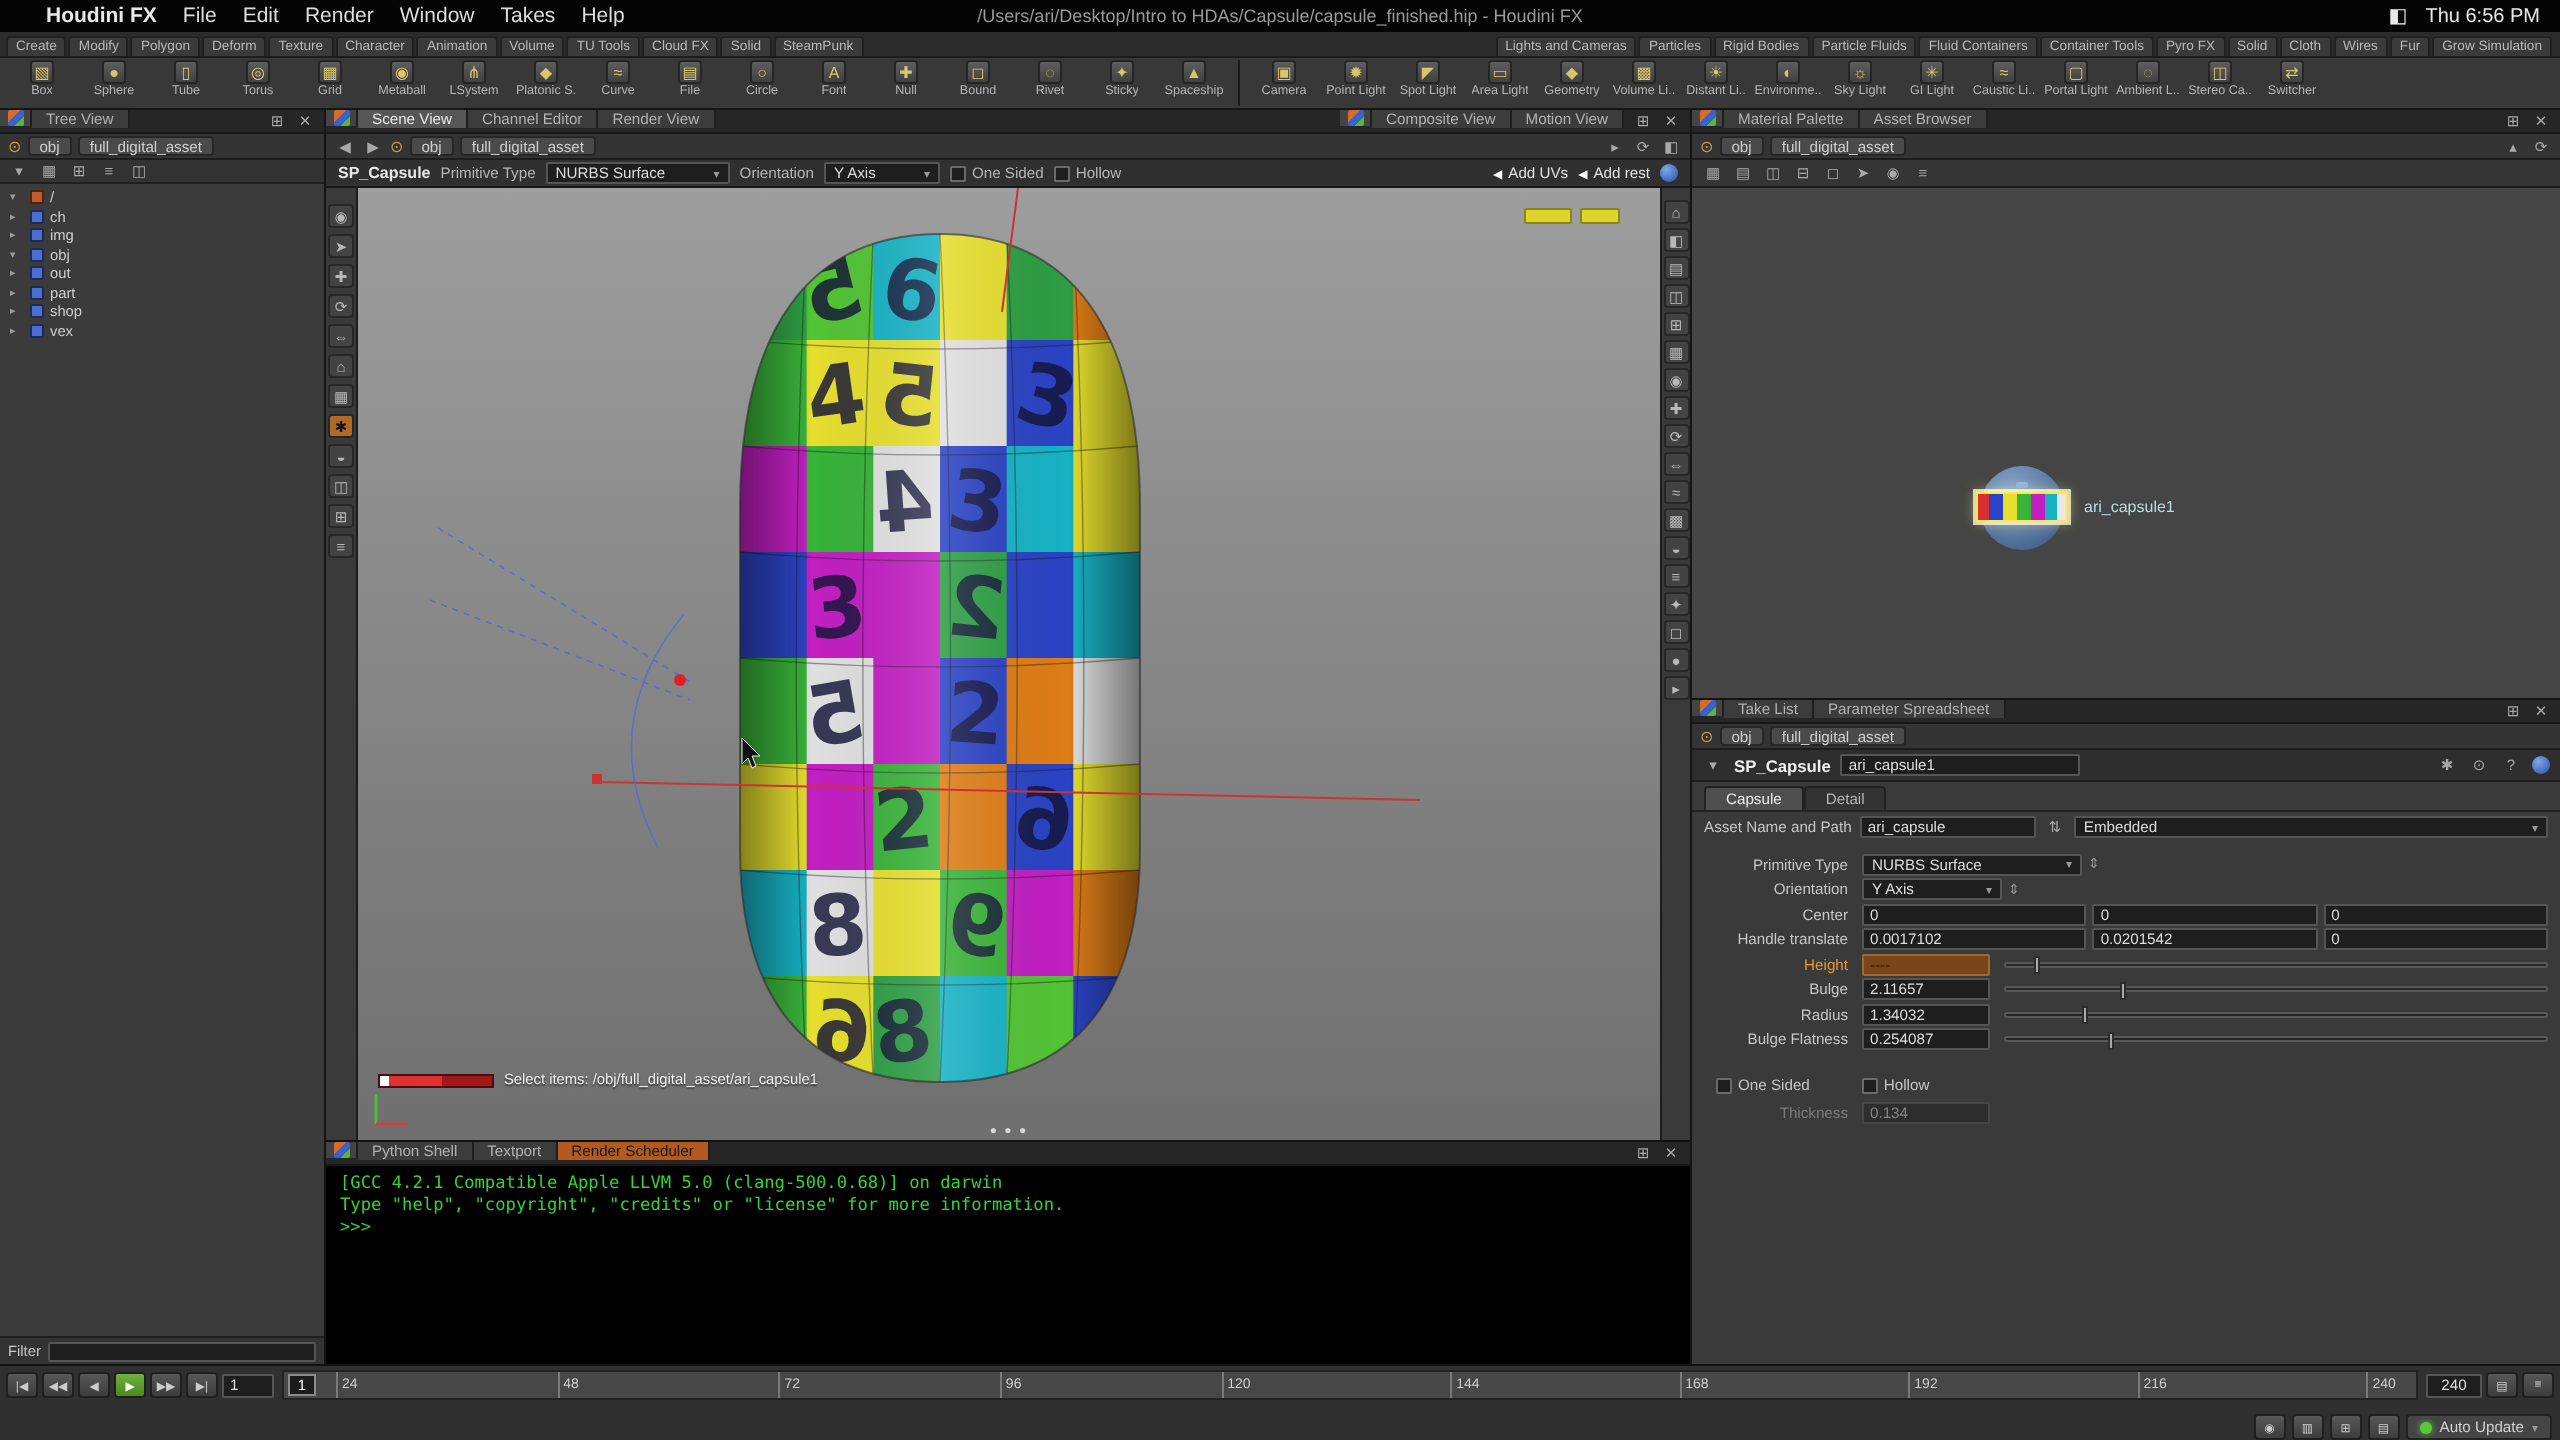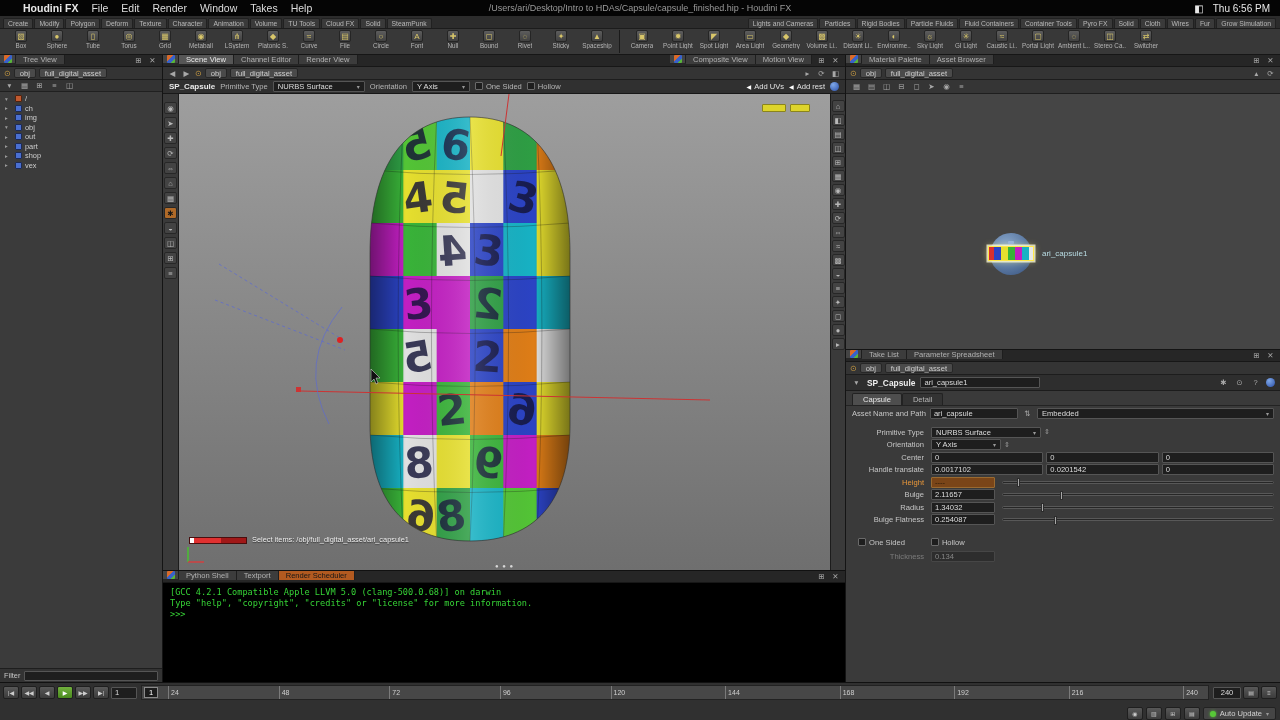--- a/index.html
+++ b/index.html
@@ -49,21 +49,21 @@
 #filterrow{height:14px;background:#333;border-top:1px solid #1e1e1e;display:flex;align-items:center;gap:4px;padding:0 4px;font-size:7.4px}
 #filterrow .field{flex:1;height:10px}
 
 #vp-tabbar{left:163px;top:55px;width:682px;height:12px}
 #vpg1 .tab:nth-child(2){background:#565656;color:#e8e8e8}
 #vp-pathbar{left:163px;top:67px;width:682px;height:13px}
 #vp-toolbar{left:163px;top:80px;width:682px;height:14px;background:#303030;border-bottom:1px solid #181818;display:flex;align-items:center;gap:5px;padding:0 6px;font-size:7.6px}
 #vp-toolbar .tblabel{color:#b5b5b5}
 #vp-toolbar .nodename{color:#e8e8e8;font-weight:bold;font-size:8px}
 .cb{width:8px;height:8px;background:#1e1e1e;border:1px solid #6a6a6a;border-radius:1px}
-.cbl{display:flex;align-items:flex-start;gap:3px}
+.cbl{display:flex;align-items:flex-end;gap:3px}
 .addbtn{display:flex;align-items:center;gap:3px;color:#e2e2e2}
 .addbtn .tri{font-size:6px;color:#fff}
 .bluedot{width:9px;height:9px;border-radius:50%;background:radial-gradient(circle at 35% 30%,#7fa8e8,#2a4fa8)}
 #vp-leftstrip{left:163px;top:94px;width:16px;height:476px;background:#3a3a3a;border-right:1px solid #1c1c1c;display:flex;flex-direction:column;align-items:center;padding-top:8px;gap:3px}
 #vp-rightstrip{left:830px;top:94px;width:15px;height:476px;background:#3a3a3a;border-left:1px solid #1c1c1c;display:flex;flex-direction:column;align-items:center;padding-top:6px;gap:2px}
 .vicon{width:13px;height:12px;display:flex;align-items:center;justify-content:center;font-size:7.5px;color:#b8b8b8;background:#434343;border:1px solid #272727;border-radius:2px}
 #vp-leftstrip .vicon:nth-child(8){background:#b06a28;color:#161616}
 #vp-canvas{left:179px;top:94px;width:651px;height:476px;background:linear-gradient(#9e9e9e,#6f6f6f);overflow:hidden}
 #capsule-svg{position:absolute;inset:0}
 #tex-numbers text{font-family:"DejaVu Sans",sans-serif;font-size:42px;font-weight:bold;fill:#141438;text-anchor:middle;opacity:.82}

